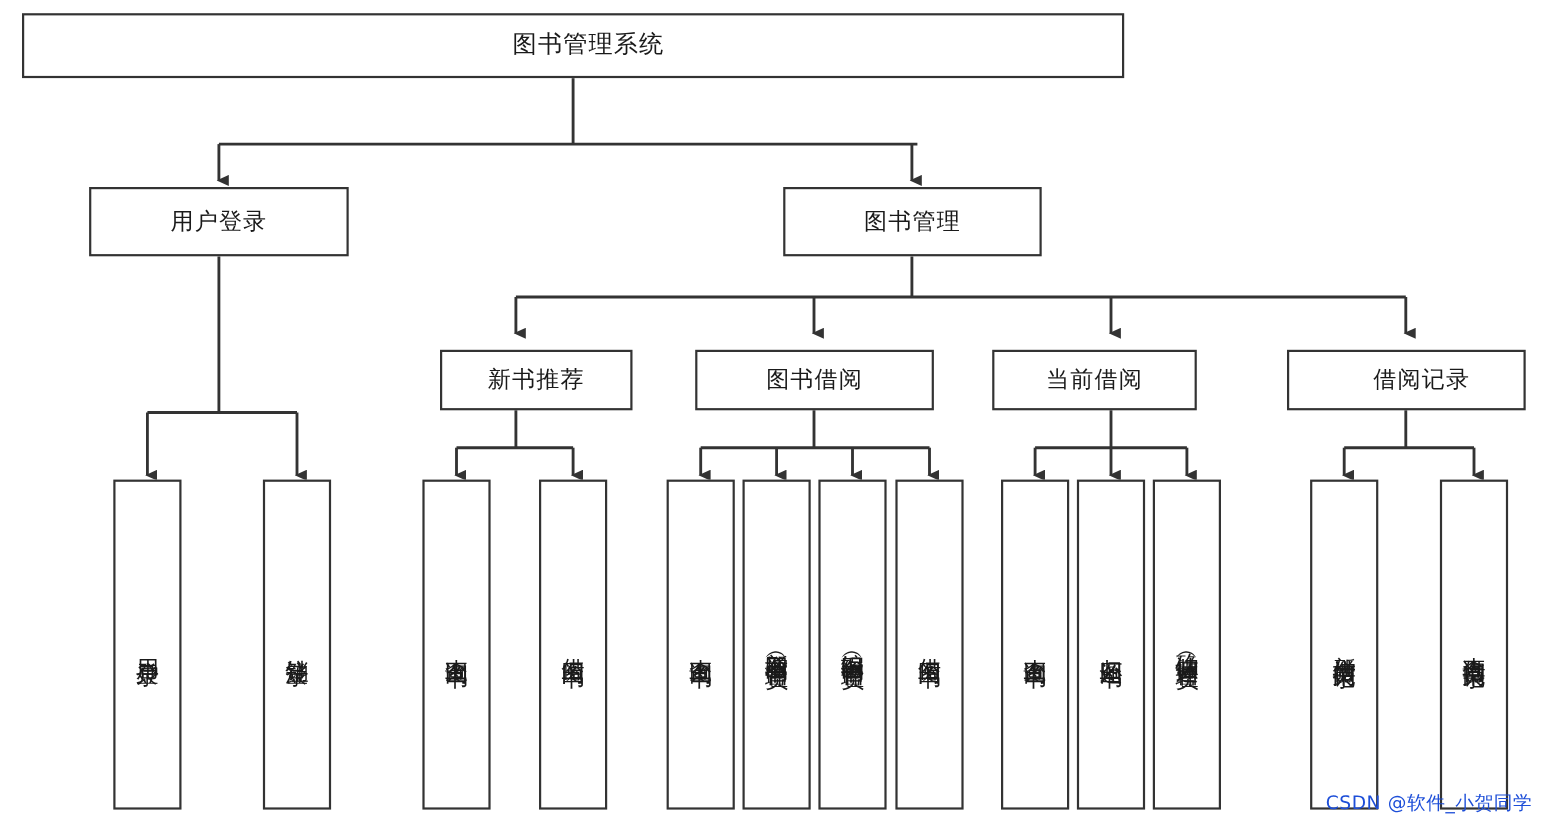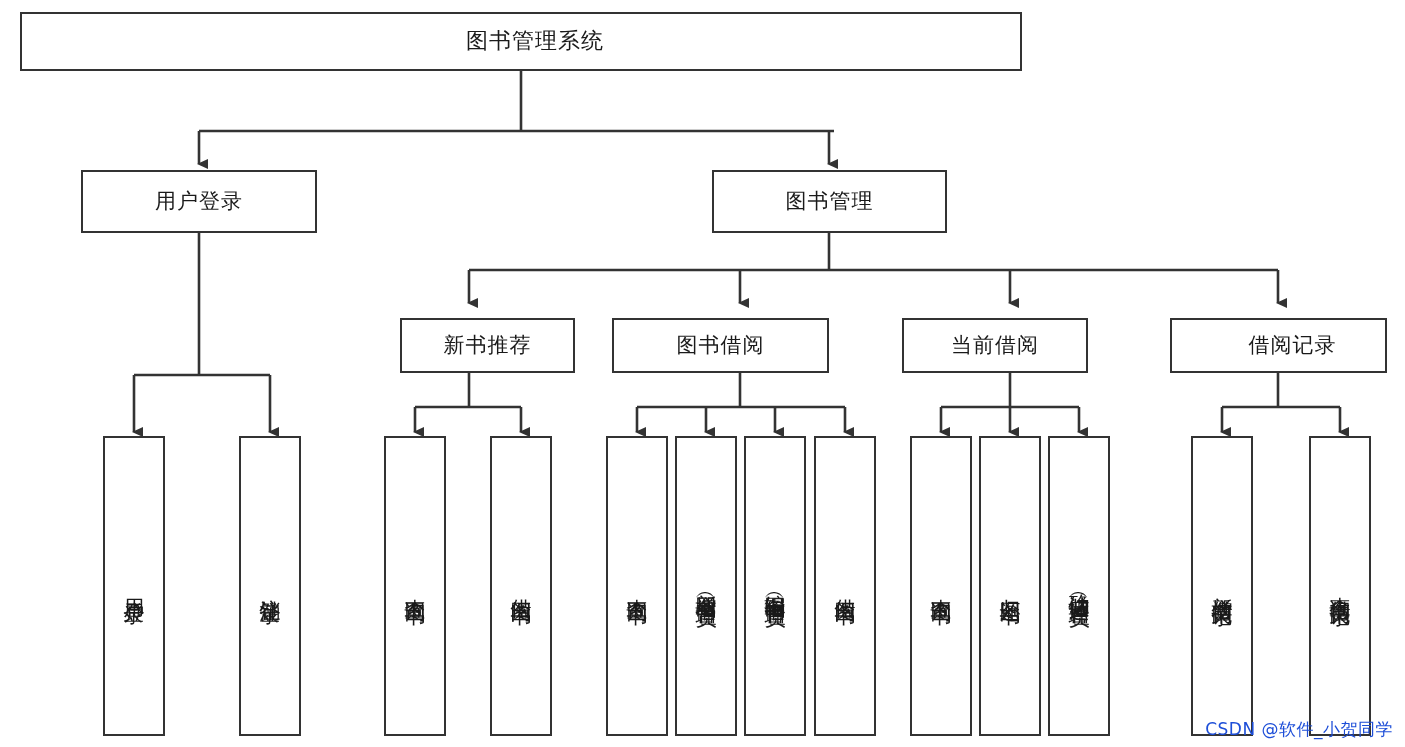--- a/index.html
+++ b/index.html
@@ -131,21 +131,21 @@
   </div>
 
   <div class="node h" style="left:712px; top:170px; width:235px; height:63px;align-items:center;">
     <span>图书管理</span>
   </div>
 
   <div class="node h" style="left:361px; top:318px; width:175px; height:55px;margin-left:39px;">
     <span>新书推荐</span>
   </div>
 
-  <div class="node h" style="left:612px; top:318px; width:217px; height:55px;justify-content:center;">
+  <div class="node h" style="left:632px; top:318px; width:217px; height:55px;justify-content:center;">
     <span>图书借阅</span>
   </div>
 
   <div class="node h" style="left:902px; top:318px; width:186px; height:55px;">
     <span>当前借阅</span>
   </div>
 
   <div class="node h" style="left:1170px; top:318px; width:217px; height:55px;padding-left:28px;">
     <span>借阅记录</span>
   </div>

